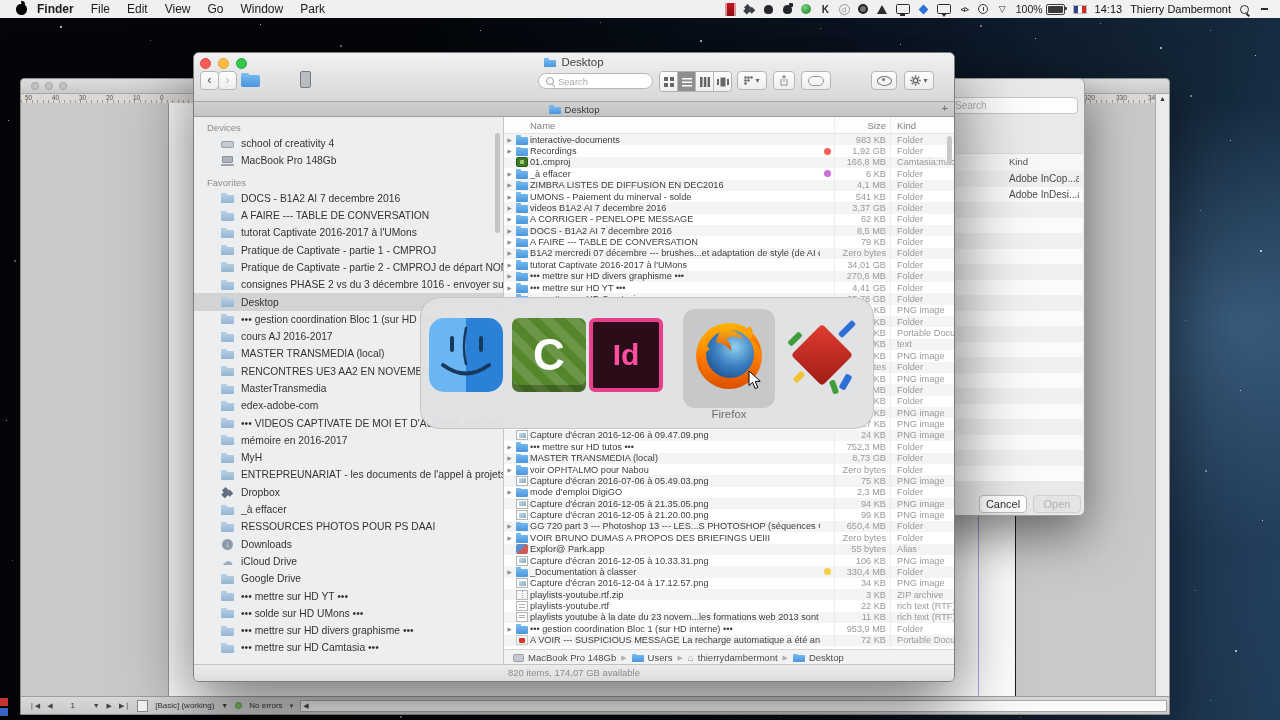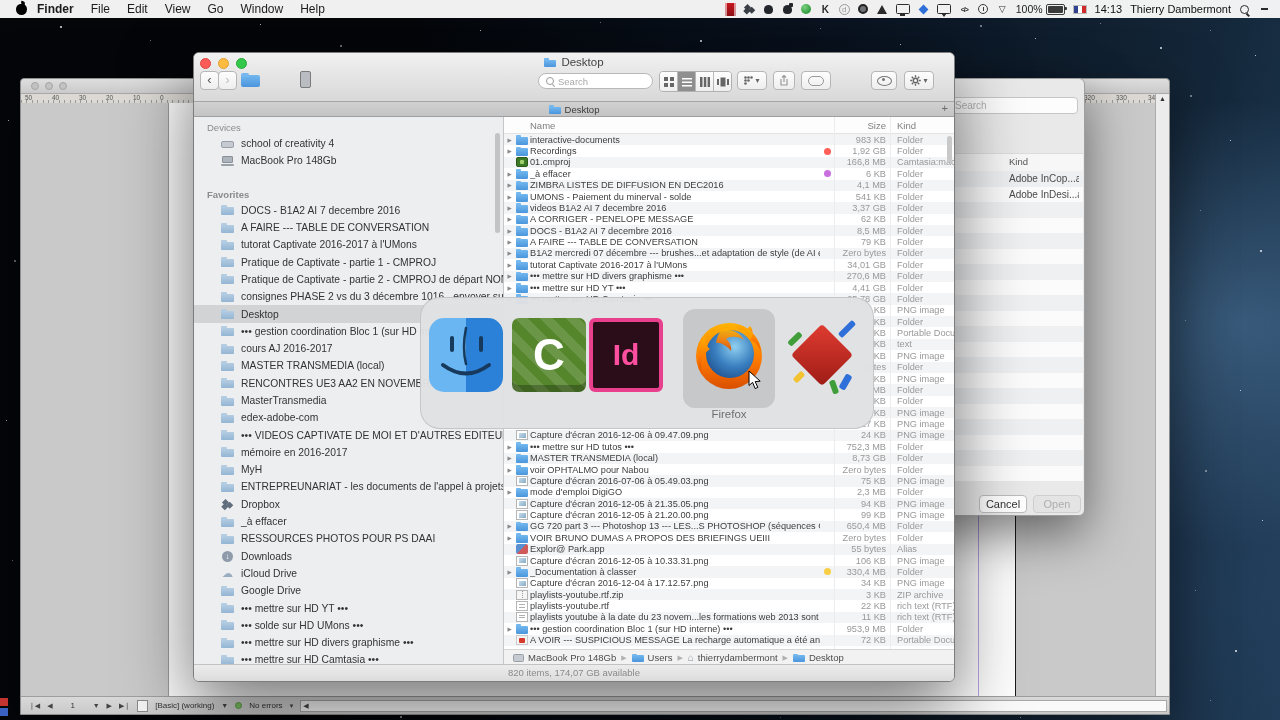--- a/index.html
+++ b/index.html
@@ -120,21 +120,21 @@
   .menu-chip{font-size:8px;color:#666;margin-left:2px;}
   .tag-oval{width:14px;height:8px;border:1.2px solid #9a9a9a;border-radius:5px;}
   .eye{width:13px;height:8px;border:1.2px solid #777;border-radius:50%;position:relative;}
   .eye::after{content:"";position:absolute;left:4px;top:1.5px;width:3px;height:3px;background:#777;border-radius:50%;}
   .f-tabbar{height:15px;background:linear-gradient(#d0d0d0,#c4c4c4);border-bottom:1px solid #9f9f9f;position:relative;display:flex;align-items:center;justify-content:center;font-size:9.5px;color:#3a3a3a;box-sizing:border-box;}
   .f-tab{display:flex;align-items:center;gap:4px;}
   .tab-plus{position:absolute;right:6px;top:0;font-size:11px;color:#6b6b6b;}
   .f-body{display:flex;height:551px;}
   .f-side{width:310px;background:#edeef0;border-right:1px solid #c6c6c6;box-sizing:border-box;overflow:hidden;position:relative;padding-top:4px;}
   .side-h{font-size:9.5px;color:#8b8b8b;padding-left:13px;height:14px;line-height:14px;}
-  .side-h.second{margin-top:18px;font-weight:bold;}
+  .side-h.second{margin-top:6px;}
   .side-item{height:17.3px;display:flex;align-items:center;gap:7px;padding-left:27px;font-size:10.3px;color:#333;white-space:nowrap;overflow:hidden;}
   .side-item.sel{background:#d2d3d5;}
   .s-ic{width:13px;height:13px;flex:none;position:relative;display:flex;align-items:center;justify-content:center;}
   .s-folder::before{content:"";position:absolute;left:0;top:3.5px;width:13px;height:8px;background:linear-gradient(#b4cce2,#93b5d3);border-radius:1px;}
   .s-folder::after{content:"";position:absolute;left:0;top:1.5px;width:5.5px;height:3px;background:#b4cce2;border-radius:1px 1px 0 0;}
   .s-disk::before{content:"";position:absolute;left:0;right:0;top:3.5px;height:7px;background:#c6cbd1;border:1px solid #989fa7;border-radius:2px;box-sizing:border-box;}
   .s-laptop::before{content:"";position:absolute;left:1px;right:1px;top:2px;height:7px;background:#aeb4bb;border:1px solid #8a9097;border-radius:1px;box-sizing:border-box;}
   .s-laptop::after{content:"";position:absolute;left:0;right:0;top:9.5px;height:2px;background:#9aa1a8;border-radius:1px;}
   .s-dropbox::before{content:"";position:absolute;left:2px;top:2px;width:5px;height:5px;background:#5f6d7d;transform:rotate(45deg);box-shadow:5px -1px 0 #5f6d7d,2.5px 3.5px 0 #5f6d7d;}
   .s-download::before{content:"";position:absolute;inset:1px;background:#8e9bab;border-radius:50%;}
@@ -1132,21 +1132,21 @@
 
   <div class="menubar">
     <span class="apple"></span>
     <div class="menus" id="menuItems">
         <span class="menu-item bold">Finder</span>
         <span class="menu-item">File</span>
         <span class="menu-item">Edit</span>
         <span class="menu-item">View</span>
         <span class="menu-item">Go</span>
         <span class="menu-item">Window</span>
-        <span class="menu-item">Help</span>
+        <span class="menu-item">Park</span>
       </div>
     <div class="mright">
       <span id="statusIcons" style="display:flex;align-items:center;gap:8px">
           <span class="mi mi-film"></span>
           <span class="mi mi-dropbox"></span>
           <span class="mi mi-blob1"></span>
           <span class="mi mi-blob2"></span>
           <span class="mi mi-green-apple"></span>
           <span class="mi mi-K">K</span>
           <span class="mi mi-d-circle">d</span>

